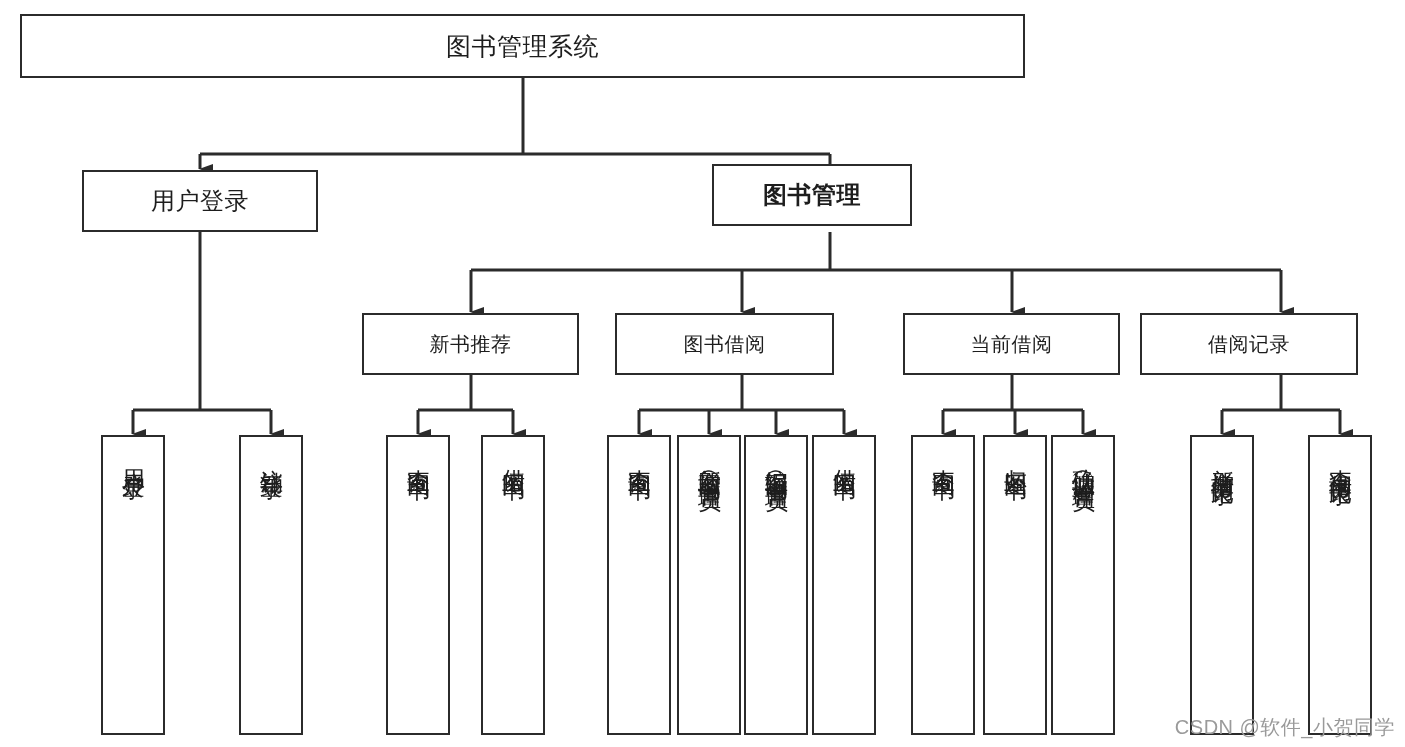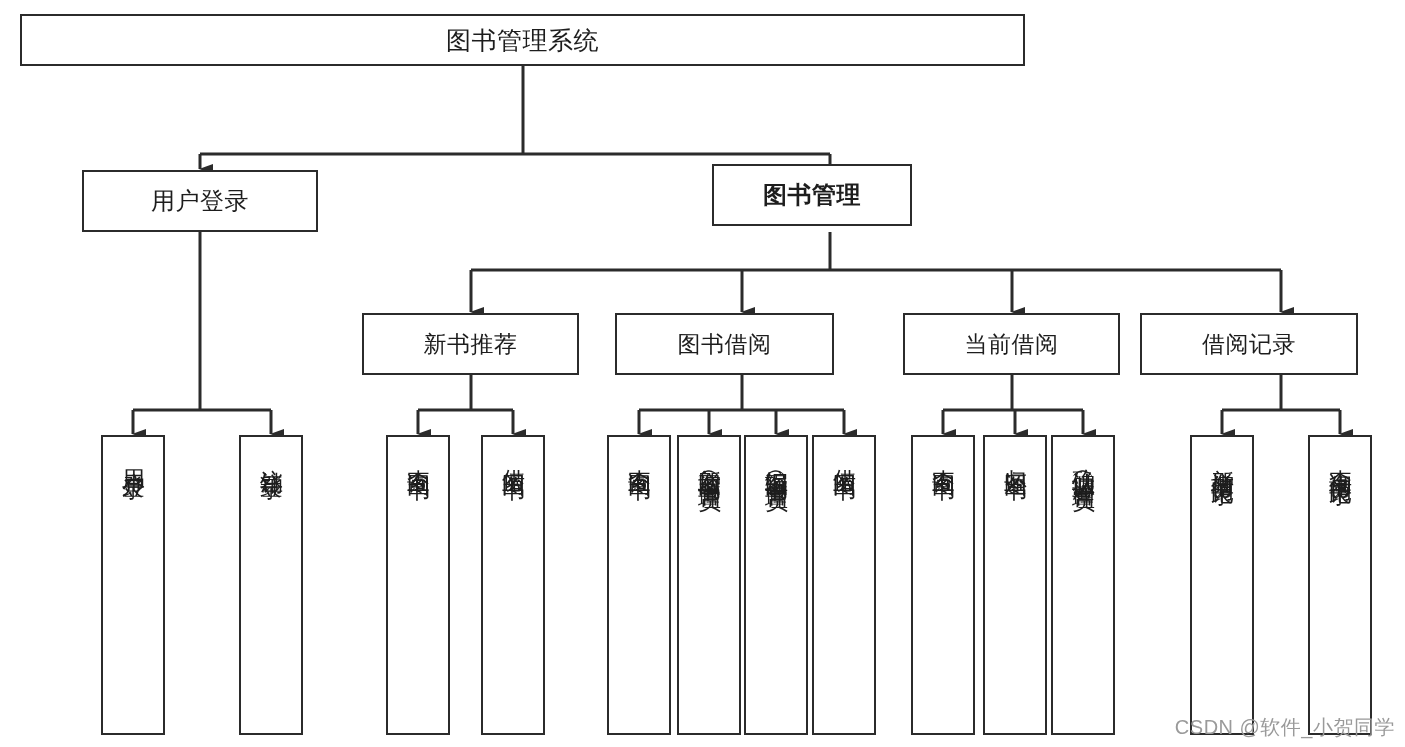--- a/index.html
+++ b/index.html
@@ -43,21 +43,21 @@
     letter-spacing: 0.5px;
     white-space: nowrap;
   }
   .node.root .node-label {
     font-size: 25px;
   }
   .node.level2 .node-label {
     font-size: 24px;
   }
   .node.level3 .node-label {
-    font-size: 23px;
+    font-size: 20px;
   }
   
   .node.leaf {
     align-items: flex-start;
     padding-top: 14px;
   }
   .node.leaf .node-label {
     writing-mode: vertical-rl;
     text-orientation: upright;
     font-size: 23px;
@@ -116,21 +116,21 @@
         <line x1="1015" y1="410" x2="1015" y2="434" stroke="#2b2b2b" stroke-width="3" marker-end="url(#arrow-head)"></line>
         <line x1="1083" y1="410" x2="1083" y2="434" stroke="#2b2b2b" stroke-width="3" marker-end="url(#arrow-head)"></line>
         <line x1="1281" y1="375" x2="1281" y2="410" stroke="#2b2b2b" stroke-width="3"></line>
         <line x1="1222" y1="410" x2="1340" y2="410" stroke="#2b2b2b" stroke-width="3"></line>
         <line x1="1222" y1="410" x2="1222" y2="434" stroke="#2b2b2b" stroke-width="3" marker-end="url(#arrow-head)"></line>
         <line x1="1340" y1="410" x2="1340" y2="434" stroke="#2b2b2b" stroke-width="3" marker-end="url(#arrow-head)"></line>
       </g>
   </svg>
 
   <div id="node-layer">
-      <div class="node root" style="left: 20px; top: 14px; width: 1005px; height: 52px;">
+      <div class="node root" style="left: 20px; top: 14px; width: 1005px; height: 64px;">
         <span class="node-label">图书管理系统</span>
       </div>
       <div class="node level2" style="left: 82px; top: 170px; width: 236px; height: 62px;">
         <span class="node-label">用户登录</span>
       </div>
       <div class="node level2" style="left: 712px; top: 164px; width: 200px; height: 62px; font-weight: bold;">
         <span class="node-label">图书管理</span>
       </div>
       <div class="node level3" style="left: 362px; top: 313px; width: 217px; height: 62px;">
         <span class="node-label">新书推荐</span>

